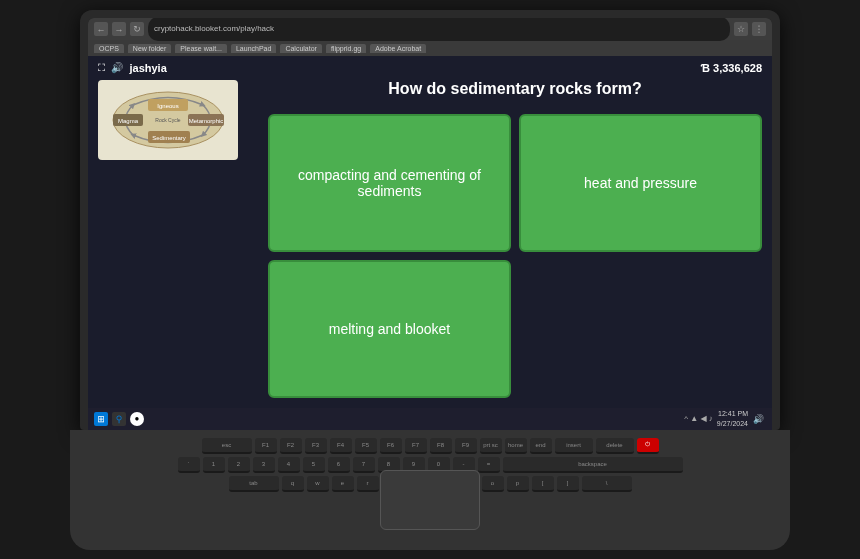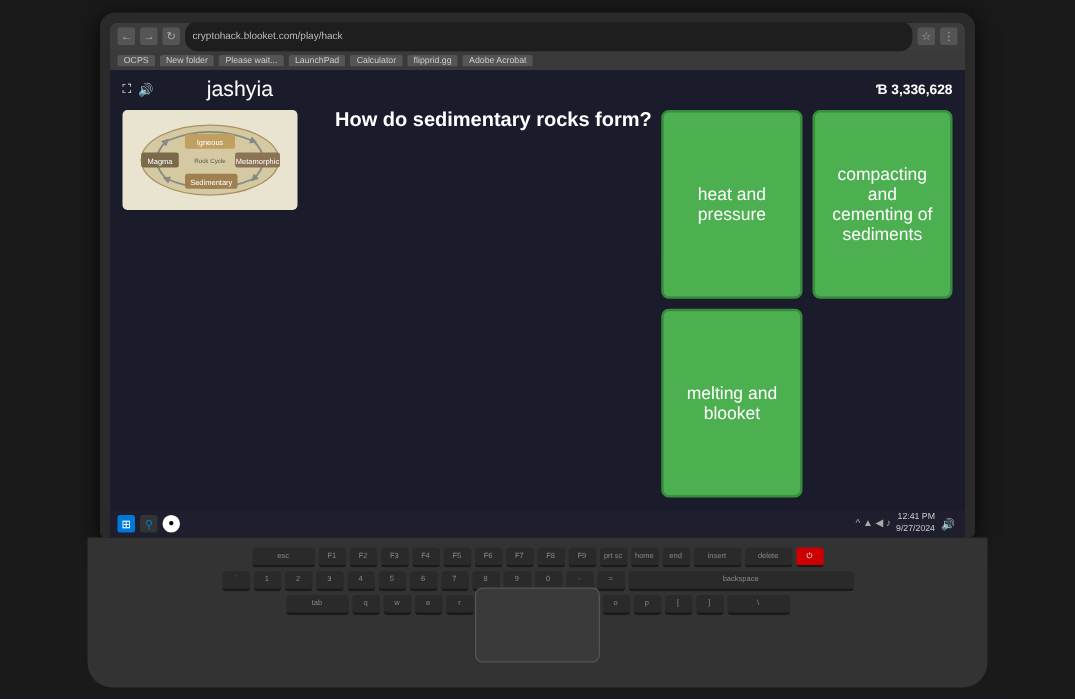--- a/index.html
+++ b/index.html
@@ -123,23 +123,22 @@
       font-size: 10px;
     }
 
     .sound-icon {
       color: #fff;
       font-size: 10px;
     }
 
     .username {
       color: #fff;
-      font-size: 17px;
-      font-weight: normal;
-      margin-left: 36px;
+      font-size: 11px;
+      font-weight: bold;
     }
 
     .score {
       color: #fff;
       font-size: 11px;
       font-weight: bold;
     }
 
     .score::before {
       content: 'Ɓ ';
@@ -172,20 +171,21 @@
 
     
     .rock-cycle-img svg {
       width: 130px;
       height: 70px;
     }
 
     .right-panel {
       flex: 1;
       display: flex;
+      flex-direction: column;
       gap: 8px;
     }
 
     .question-text {
       color: #fff;
       font-size: 16px;
       font-weight: bold;
       text-align: center;
       margin-bottom: 8px;
     }
@@ -378,22 +378,22 @@
                     <path d="M0,0 L4,2 L0,4 Z" fill="#888"></path>
                   </marker>
                 </defs>
               </svg>
             </div>
           </div>
 
           <div class="right-panel">
             <div class="question-text">How do sedimentary rocks form?</div>
             <div class="answers-grid">
+              <div class="answer-btn">compacting and cementing of sediments</div>
               <div class="answer-btn">heat and pressure</div>
-              <div class="answer-btn">compacting and cementing of sediments</div>
               <div class="answer-btn">melting and blooket</div>
             </div>
           </div>
         </div>
       </div>
 
       <div class="taskbar">
         <div class="taskbar-icon taskbar-start">⊞</div>
         <div class="taskbar-icon" style="background:#333;color:#0078d7;">⚲</div>
         <div class="taskbar-icon" style="background:#fff;border-radius:50%;">

